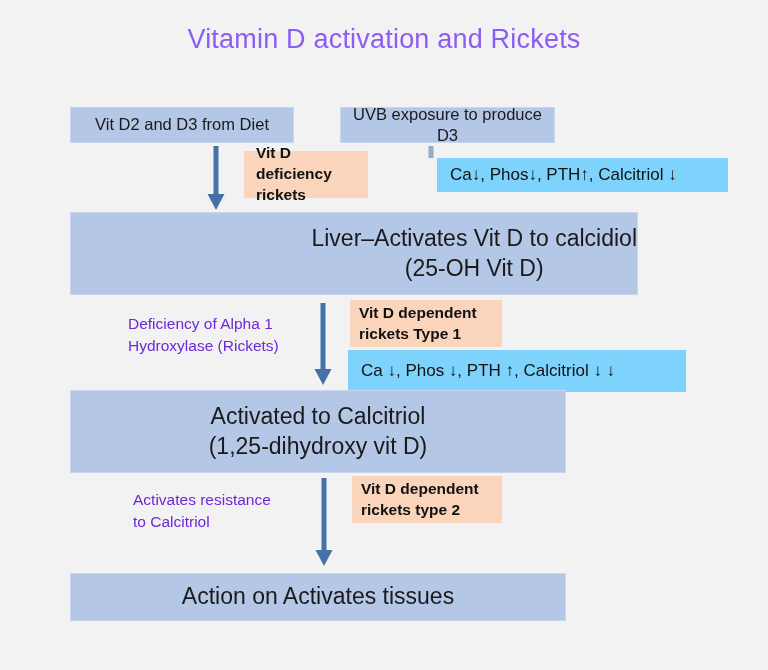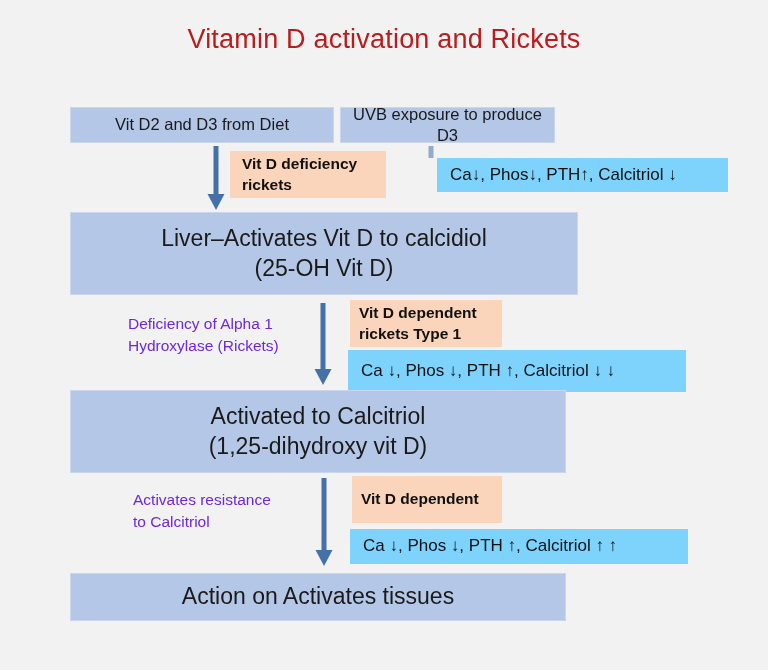--- a/index.html
+++ b/index.html
@@ -21,21 +21,21 @@
   }
   .abs { position: absolute; box-sizing: border-box; }
 
   
   .title {
     left: 0; top: 24px;
     width: 768px;
     text-align: center;
     font-size: 27px;
     font-weight: 400;
-    color: #b91c1c;
+    color: #8b5cf6;
     letter-spacing: 0.2px;
   }
 
   
   .blue-box {
     background: #b4c7e7;
     border: 1px solid #c9d6ee;
     display: flex;
     align-items: center;
     justify-content: center;
@@ -79,49 +79,49 @@
   
   .arrow { overflow: visible; }
 </style>
 </head>
 <body>
 
 <div id="canvas">
 
   <div class="abs title">Vitamin D activation and Rickets</div>
 
-  <div class="abs blue-box blue-small" style="left:70px; top:107px; width:264px; height:36px;">
+  <div class="abs blue-box blue-small" style="left:70px; top:107px; width:224px; height:36px;">
     <span>Vit D2 and D3 from Diet</span>
   </div>
 
   <div class="abs blue-box blue-small" style="left:340px; top:107px; width:215px; height:36px;">
     <span>UVB exposure to produce D3</span>
   </div>
 
   <svg class="abs arrow" style="left:205px; top:146px; width:22px; height:66px;" viewBox="0 0 22 66">
     <line x1="11" y1="0" x2="11" y2="50" stroke="#4472a8" stroke-width="5"></line>
     <polygon points="2.5,48 19.5,48 11,64" fill="#4472a8"></polygon>
   </svg>
 
   <svg class="abs arrow" style="left:420px; top:146px; width:22px; height:66px;" viewBox="0 0 22 66">
     <line x1="11" y1="0" x2="11" y2="12" stroke="#4472a8" stroke-width="5" opacity="0.55"></line>
   </svg>
 
-  <div class="abs orange-box" style="left:230px; top:151px; width:156px; height:47px;padding-left:12px;">
+  <div class="abs orange-box" style="left:244px; top:151px; width:124px; height:47px;padding-left:12px;">
     <div>
       <div>Vit D deficiency</div>
       <div>rickets</div>
     </div>
   </div>
 
   <div class="abs green-box" style="left:437px; top:158px; width:291px; height:34px;">
     <span>Ca↓, Phos↓, PTH↑, Calcitriol ↓</span>
   </div>
 
-  <div class="abs blue-box blue-large" style="left:70px; top:212px; width:508px; height:83px;">
+  <div class="abs blue-box blue-large" style="left:70px; top:212px; width:568px; height:83px;justify-content:flex-end;">
     <div>
       <div>Liver–Activates Vit D to calcidiol</div>
       <div>(25-OH Vit D)</div>
     </div>
   </div>
 
   <div class="abs side-label" style="left:128px; top:313px; width:190px;">
     <div>Deficiency of Alpha 1</div>
     <div>Hydroxylase (Rickets)</div>
   </div>
@@ -155,24 +155,22 @@
   </div>
 
   <svg class="abs arrow" style="left:313px; top:478px; width:22px; height:90px;" viewBox="0 0 22 90">
     <line x1="11" y1="0" x2="11" y2="74" stroke="#4472a8" stroke-width="5"></line>
     <polygon points="2.5,72 19.5,72 11,88" fill="#4472a8"></polygon>
   </svg>
 
   <div class="abs orange-box" style="left:352px; top:476px; width:150px; height:47px;">
     <div>
       <div>Vit D dependent</div>
+      <div>rickets type 2</div>
     </div>
   </div>
 
-  <div class="abs green-box" style="left:350px; top:529px; width:338px; height:35px;">
-    <span>Ca ↓, Phos ↓, PTH ↑, Calcitriol ↑ ↑</span>
-  </div>
 
   <div class="abs blue-box blue-large" style="left:70px; top:573px; width:496px; height:48px;">
     <span>Action on Activates tissues</span>
   </div>
 
 </div>
 
 </body></html>

